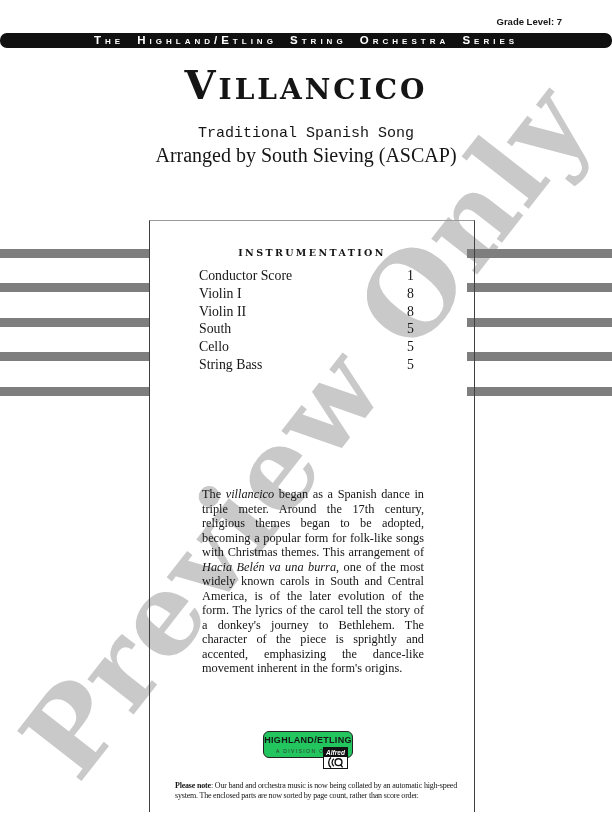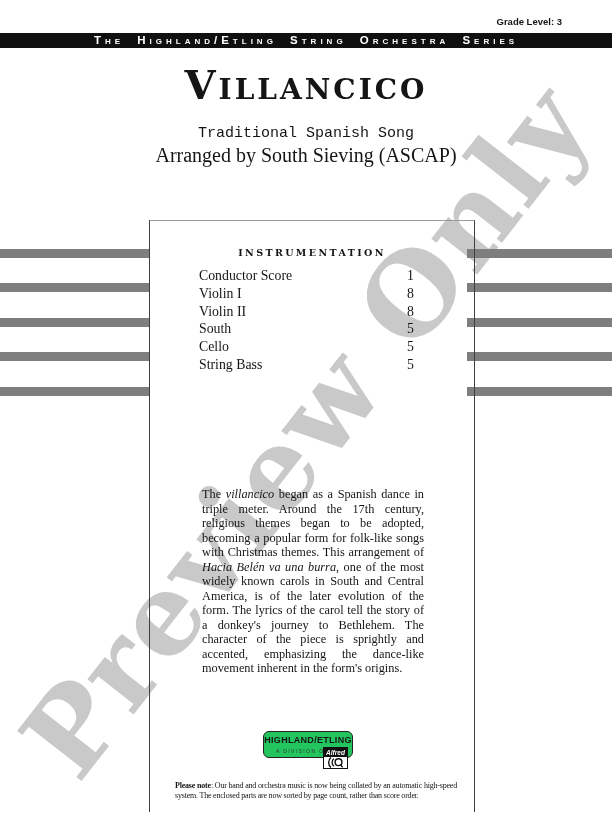--- a/index.html
+++ b/index.html
@@ -19,21 +19,21 @@
   
   .grade{
     position:absolute; top:16px; right:50px; z-index:2;
     font-family:"Liberation Sans", sans-serif; font-weight:bold; font-size:9.5px;
   }
   .banner{
     position:absolute; left:0; top:33px; width:612px; height:15px; z-index:2;
     background:var(--banner_bg,#101010); color:var(--banner_text,#ffffff);
     font-family:"Liberation Sans", sans-serif; font-weight:bold;
     font-variant:small-caps; font-size:11.5px; letter-spacing:4px; word-spacing:6px;
-    text-align:center; line-height:15px; white-space:nowrap;
+    text-align:center; line-height:15px; white-space:nowrap;border-radius:7px;
   }
   .title{
     position:absolute; left:0; top:64px; width:612px; z-index:2; margin:0;
     text-align:center; font-family:"DejaVu Serif", serif; font-weight:bold;
     font-variant:small-caps; font-size:40px; letter-spacing:3px; line-height:42px;
   }
   .subtitle{
     position:absolute; left:0; top:126px; width:612px; z-index:2;
     text-align:center; font-size:15px; line-height:16px;font-family:Liberation Mono, monospace;
   }
@@ -95,21 +95,21 @@
   }
   .footnote b{font-weight:bold;}
 </style>
 </head>
 <body>
 
 <div class="page">
 
   <div class="watermark">Preview Only</div>
 
-  <div class="grade">Grade Level: 3</div>
+  <div class="grade">Grade Level: 7</div>
 
   <div class="banner">The Highland/Etling String Orchestra Series</div>
 
   <h1 class="title">Villancico</h1>
   <div class="subtitle">Traditional Spanish Song</div>
   <div class="arranger">Arranged by South Sieving (ASCAP)</div>
 
   <div class="stripe l s1"></div>
   <div class="stripe l s2"></div>
   <div class="stripe l s3"></div>

